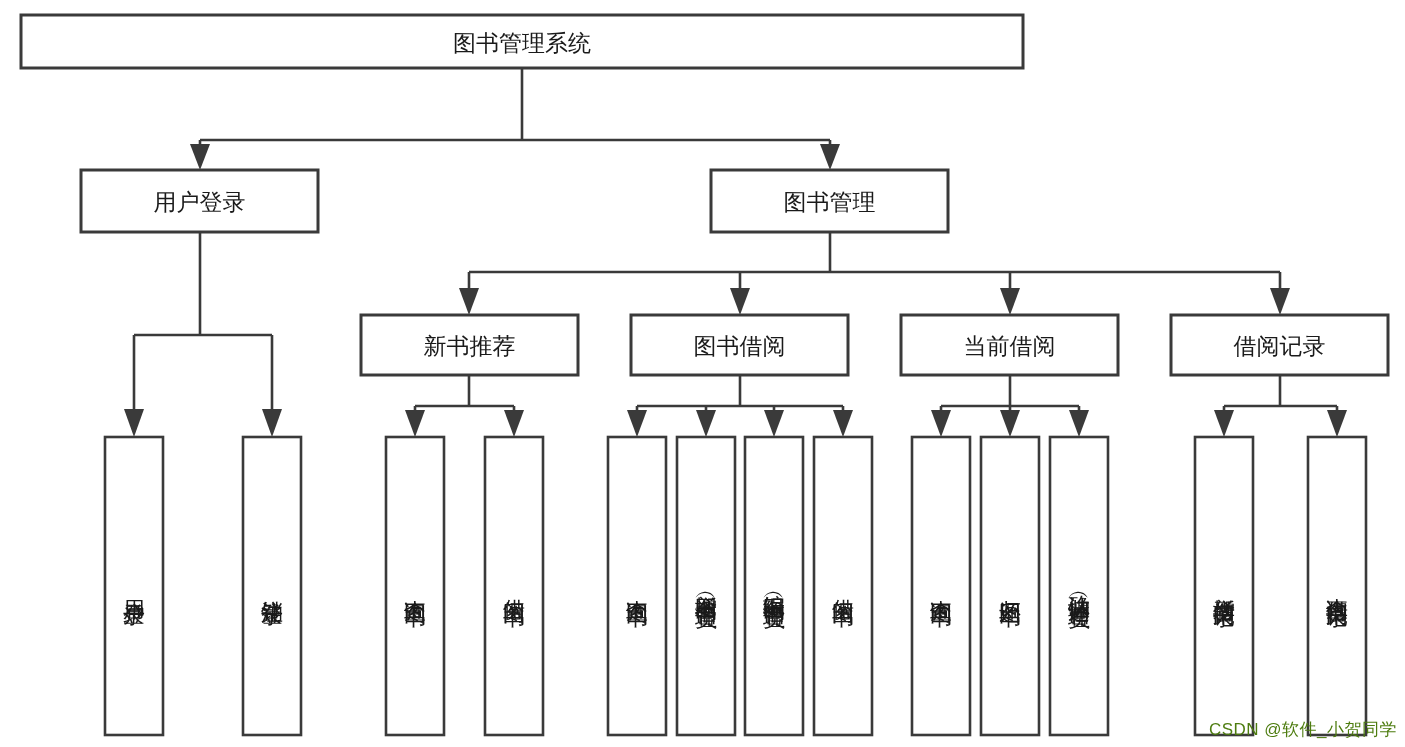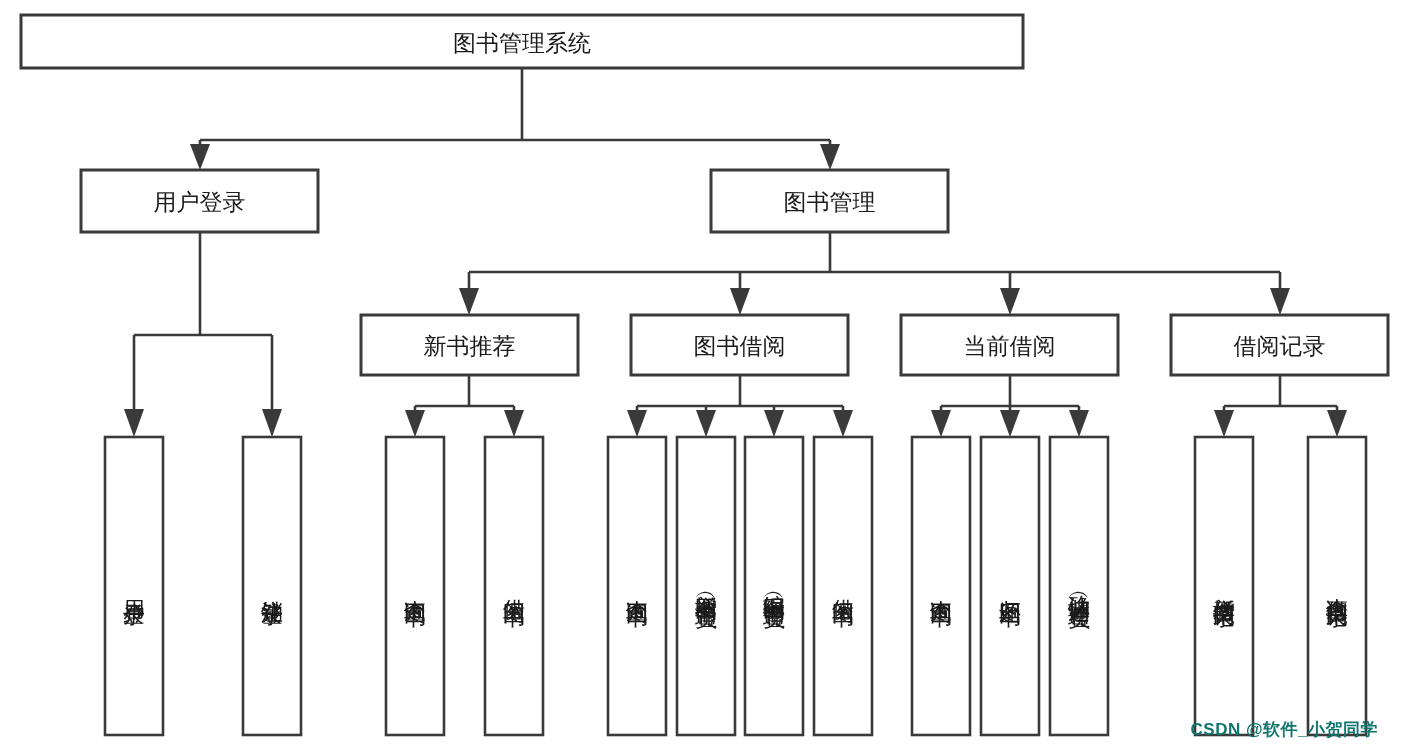--- a/index.html
+++ b/index.html
@@ -66,28 +66,27 @@
     text-orientation: upright;
     font-family: "Liberation Sans", "DejaVu Sans", sans-serif;
     font-size: 22px;
     line-height: 1.18;
     letter-spacing: 2px;
     color: #1a1a1a;
     white-space: nowrap;
   }
   #watermark {
     position: absolute;
-    right: 27px;
+    right: 8px;
     bottom: 6px;
     font-family: "Liberation Sans", "DejaVu Sans", sans-serif;
     font-size: 17px;
-    color: #0f766e;
+    color: #4d7c0f;
     letter-spacing: 0.5px;
     user-select: none;
-    font-weight: bold;
   }
 </style>
 </head>
 <body>
 
 <div id="diagram-root">
 
   <svg id="flow" viewBox="0 0 1405 747" xmlns="http://www.w3.org/2000/svg">
 
     <g>

